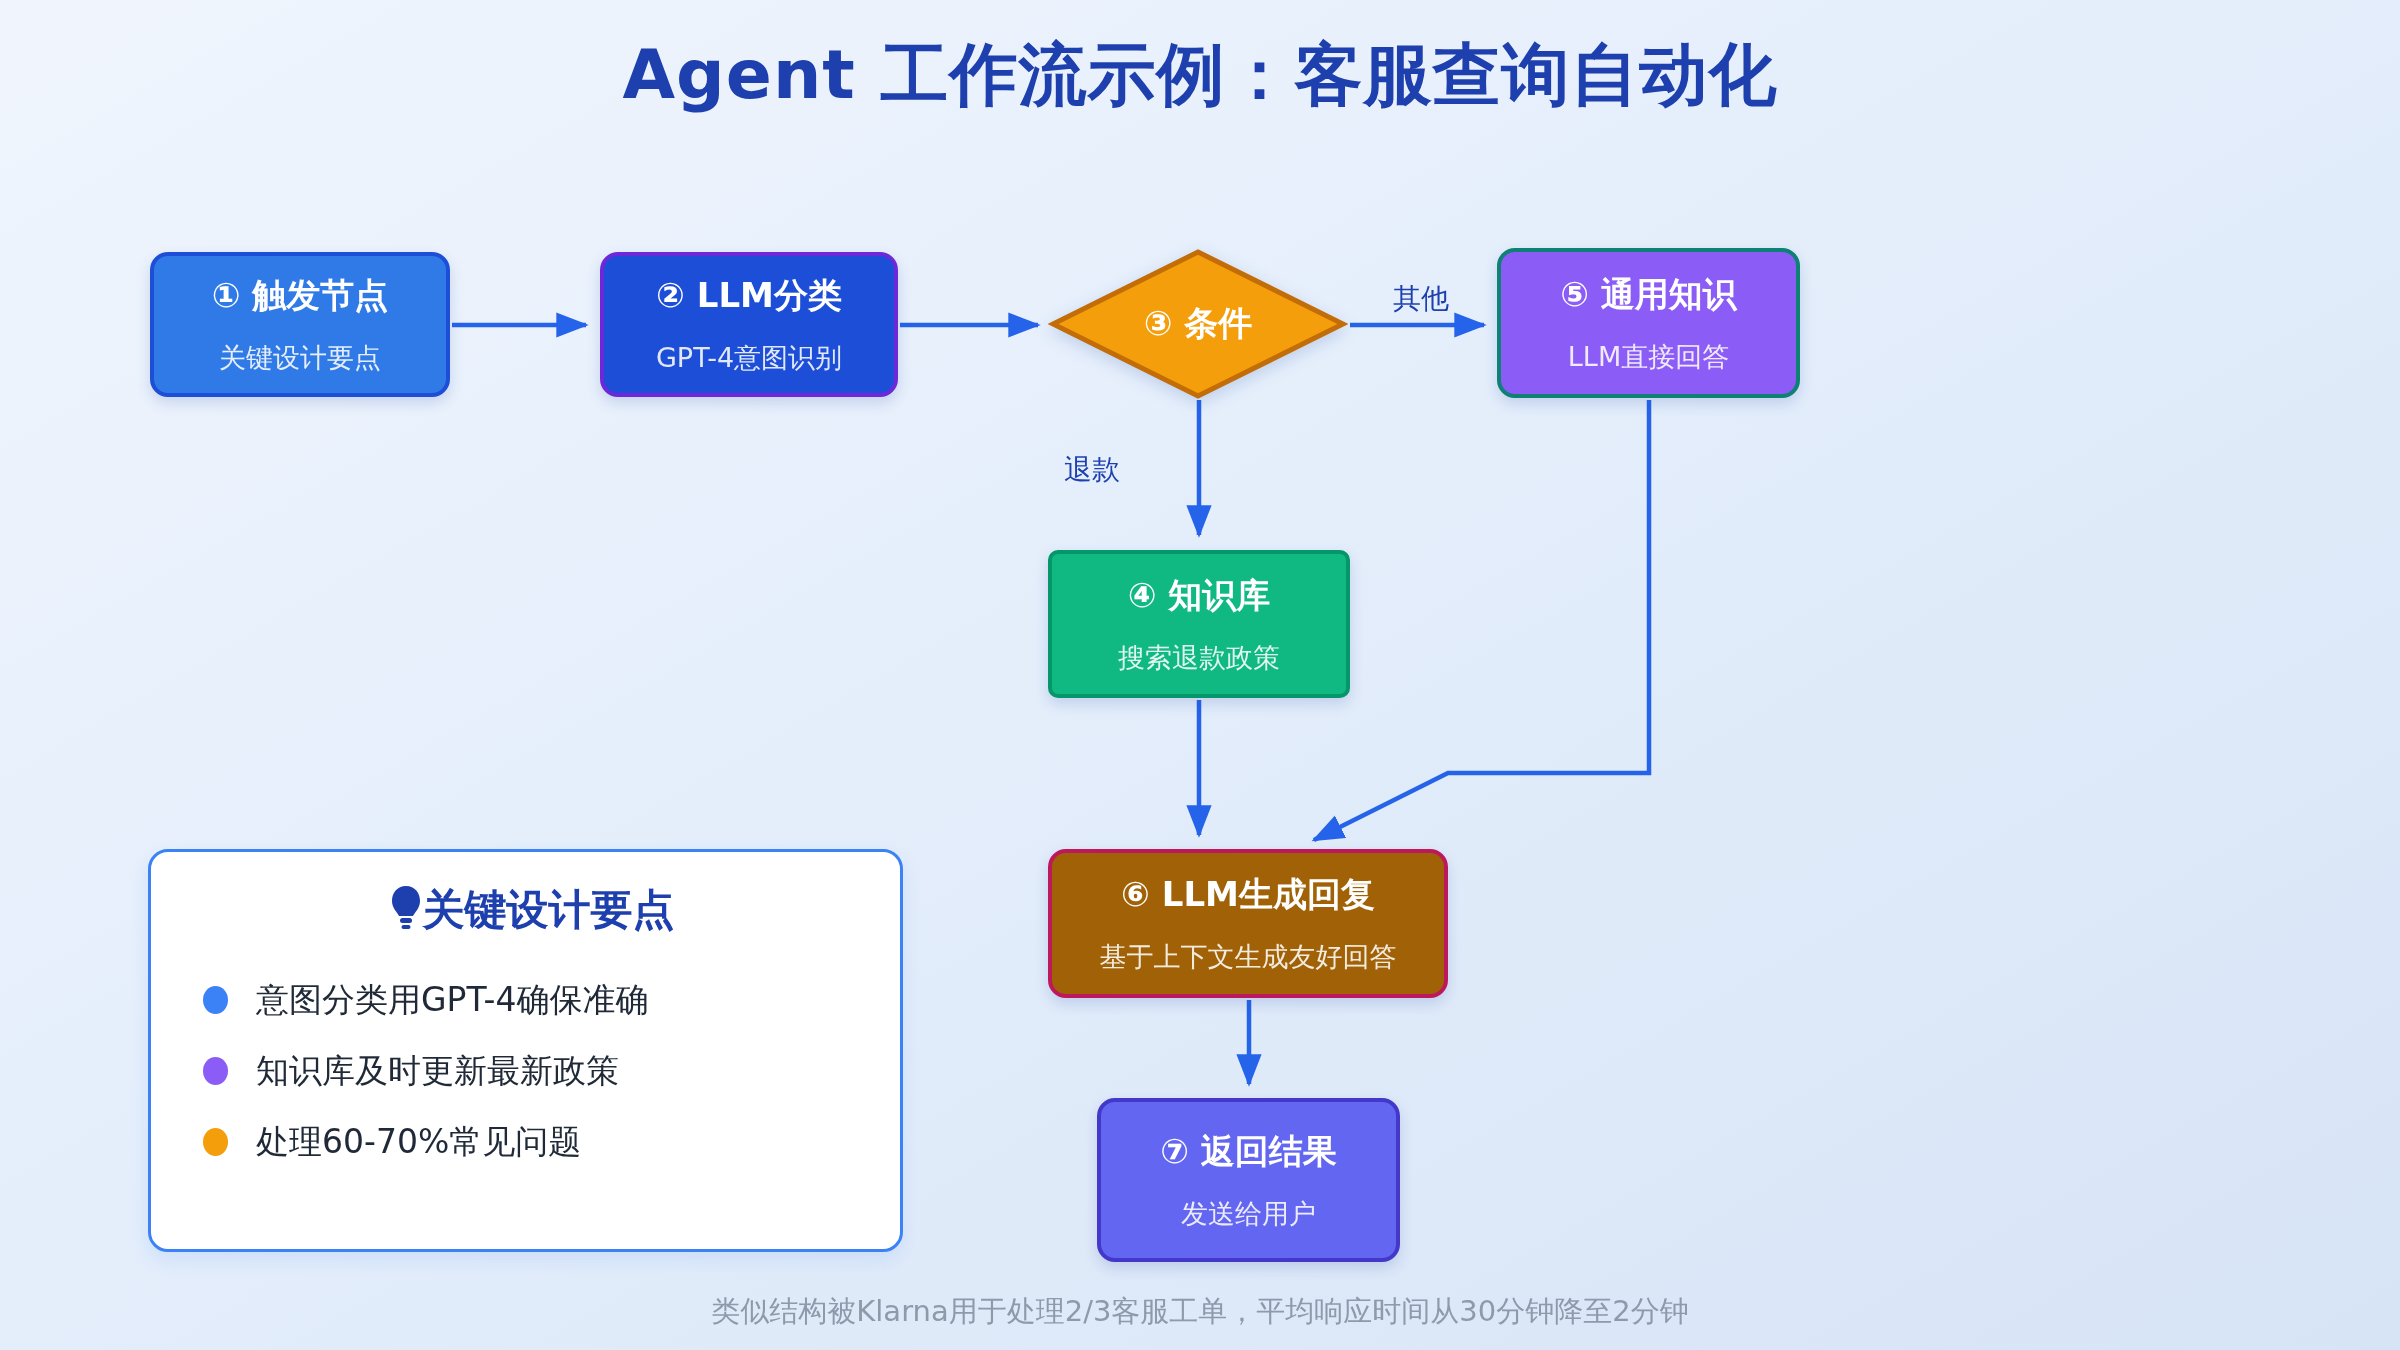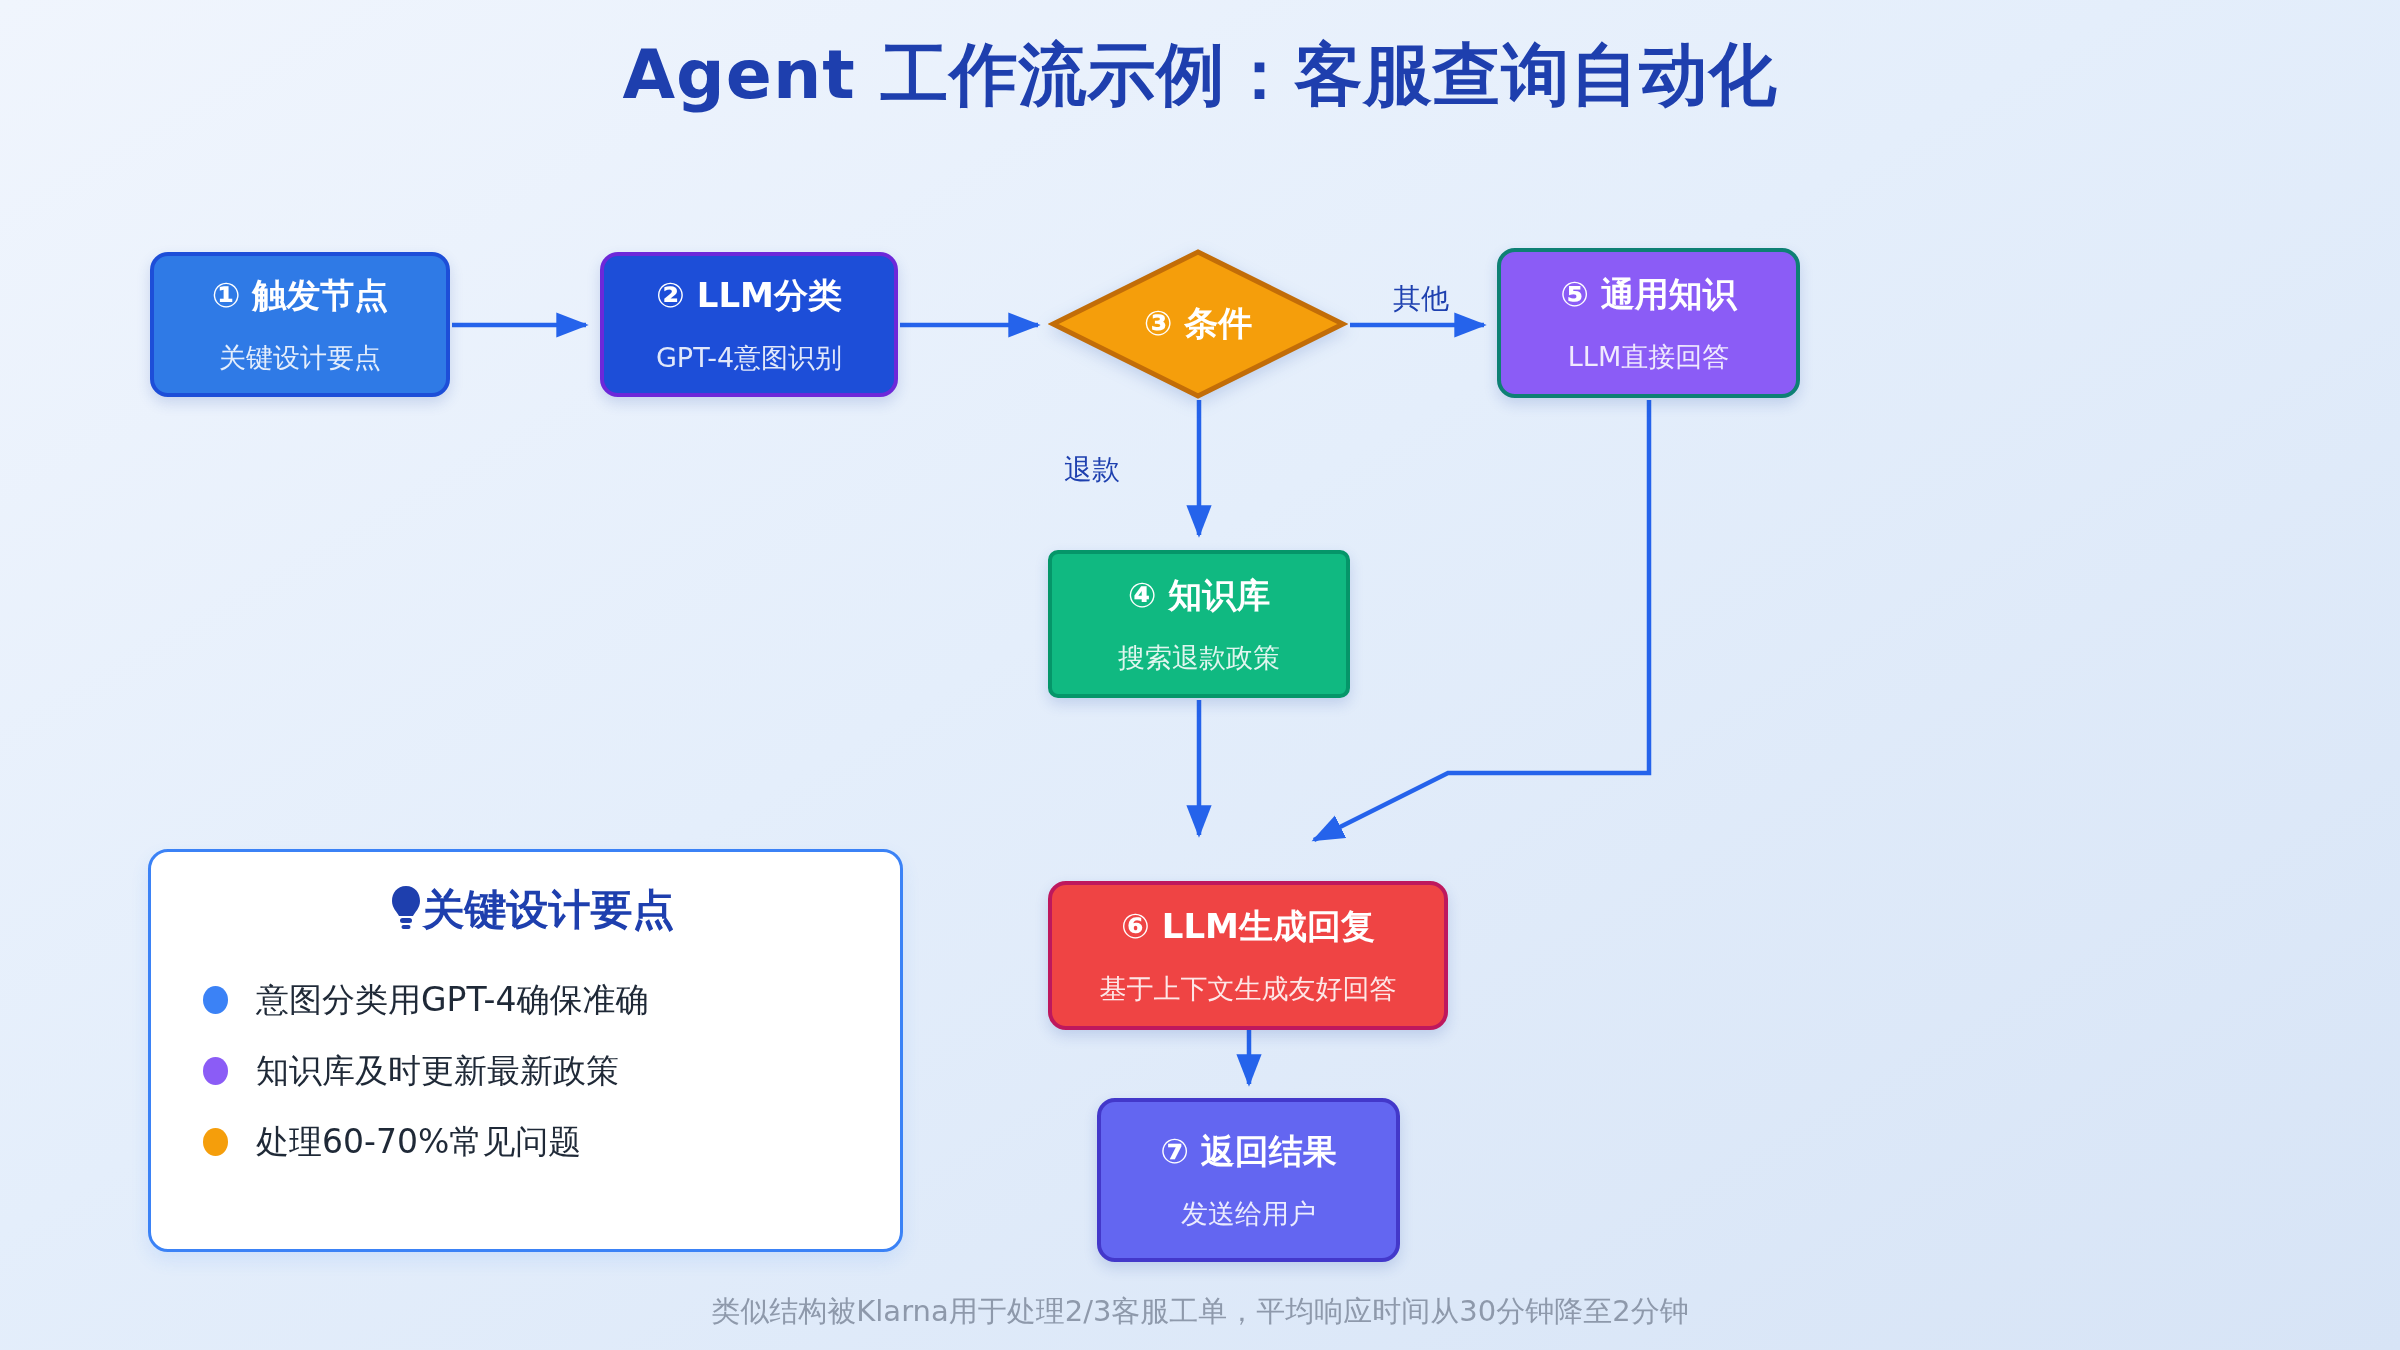--- a/index.html
+++ b/index.html
@@ -117,21 +117,21 @@
   <div class="node n5" style="background: #8b5cf6; border-color: rgb(14, 128, 116);">
     <div class="node-title">⑤ 通用知识</div>
     <div class="node-sub">LLM直接回答</div>
   </div>
 
   <div class="node n4" style="background: rgb(16, 185, 129); border-color: rgb(5, 150, 105); border-radius: 10px;">
     <div class="node-title">④ 知识库</div>
     <div class="node-sub">搜索退款政策</div>
   </div>
 
-  <div class="node n6" style="background: #ef4444; border-color: rgb(190, 24, 93); margin-top: 32px;">
+  <div class="node n6" style="background: #a16207; border-color: rgb(190, 24, 93);">
     <div class="node-title">⑥ LLM生成回复</div>
     <div class="node-sub">基于上下文生成友好回答</div>
   </div>
 
   <div class="node n7" style="background: rgb(99, 102, 241); border-color: rgb(67, 56, 202);">
     <div class="node-title">⑦ 返回结果</div>
     <div class="node-sub">发送给用户</div>
   </div>
 
   <div class="panel">

